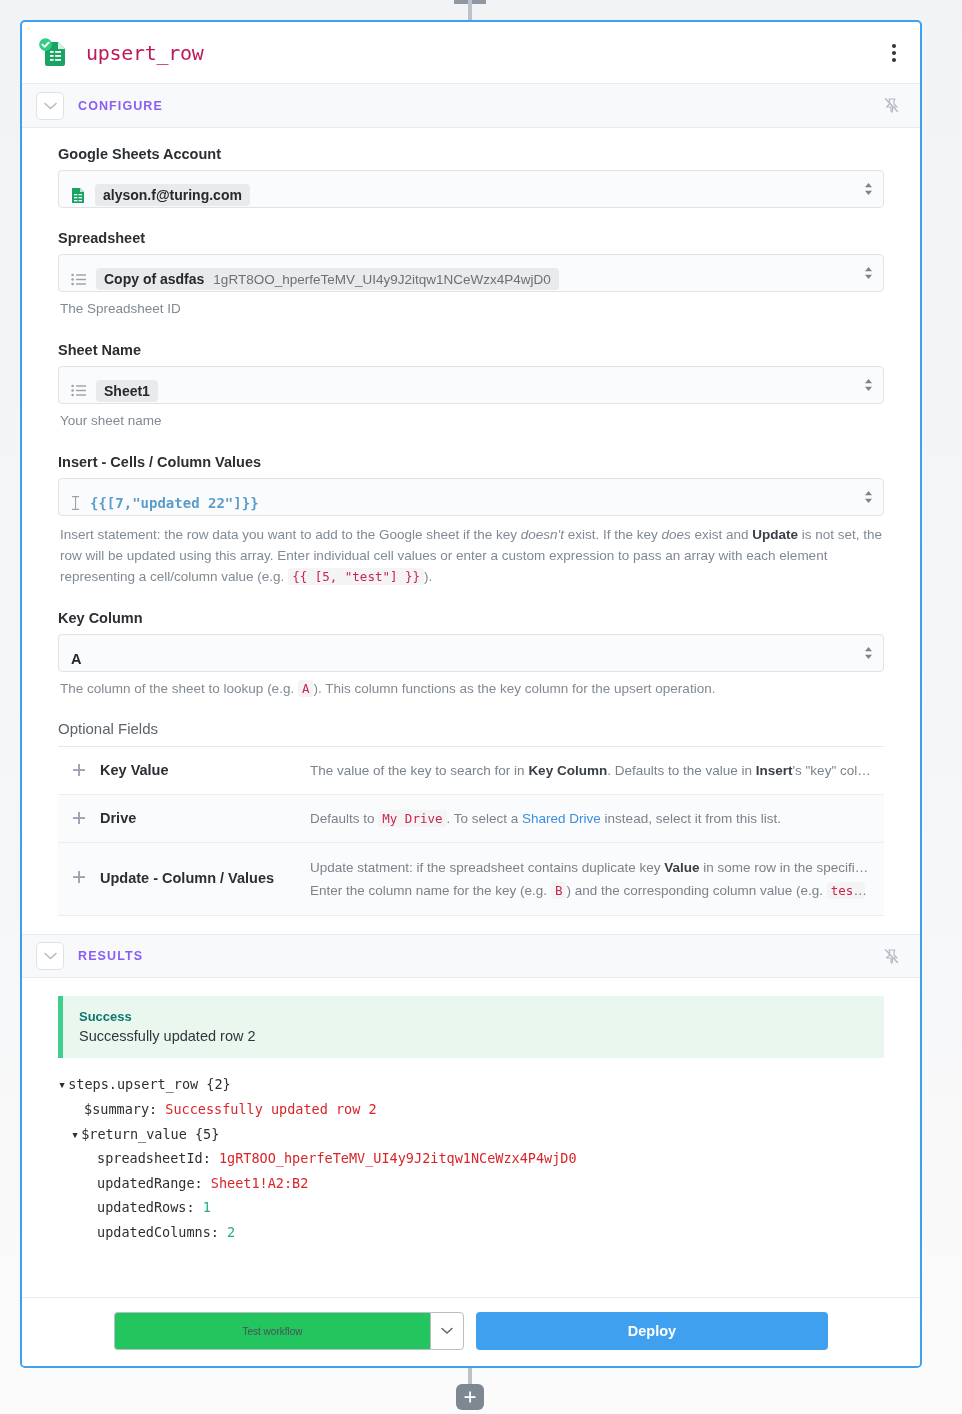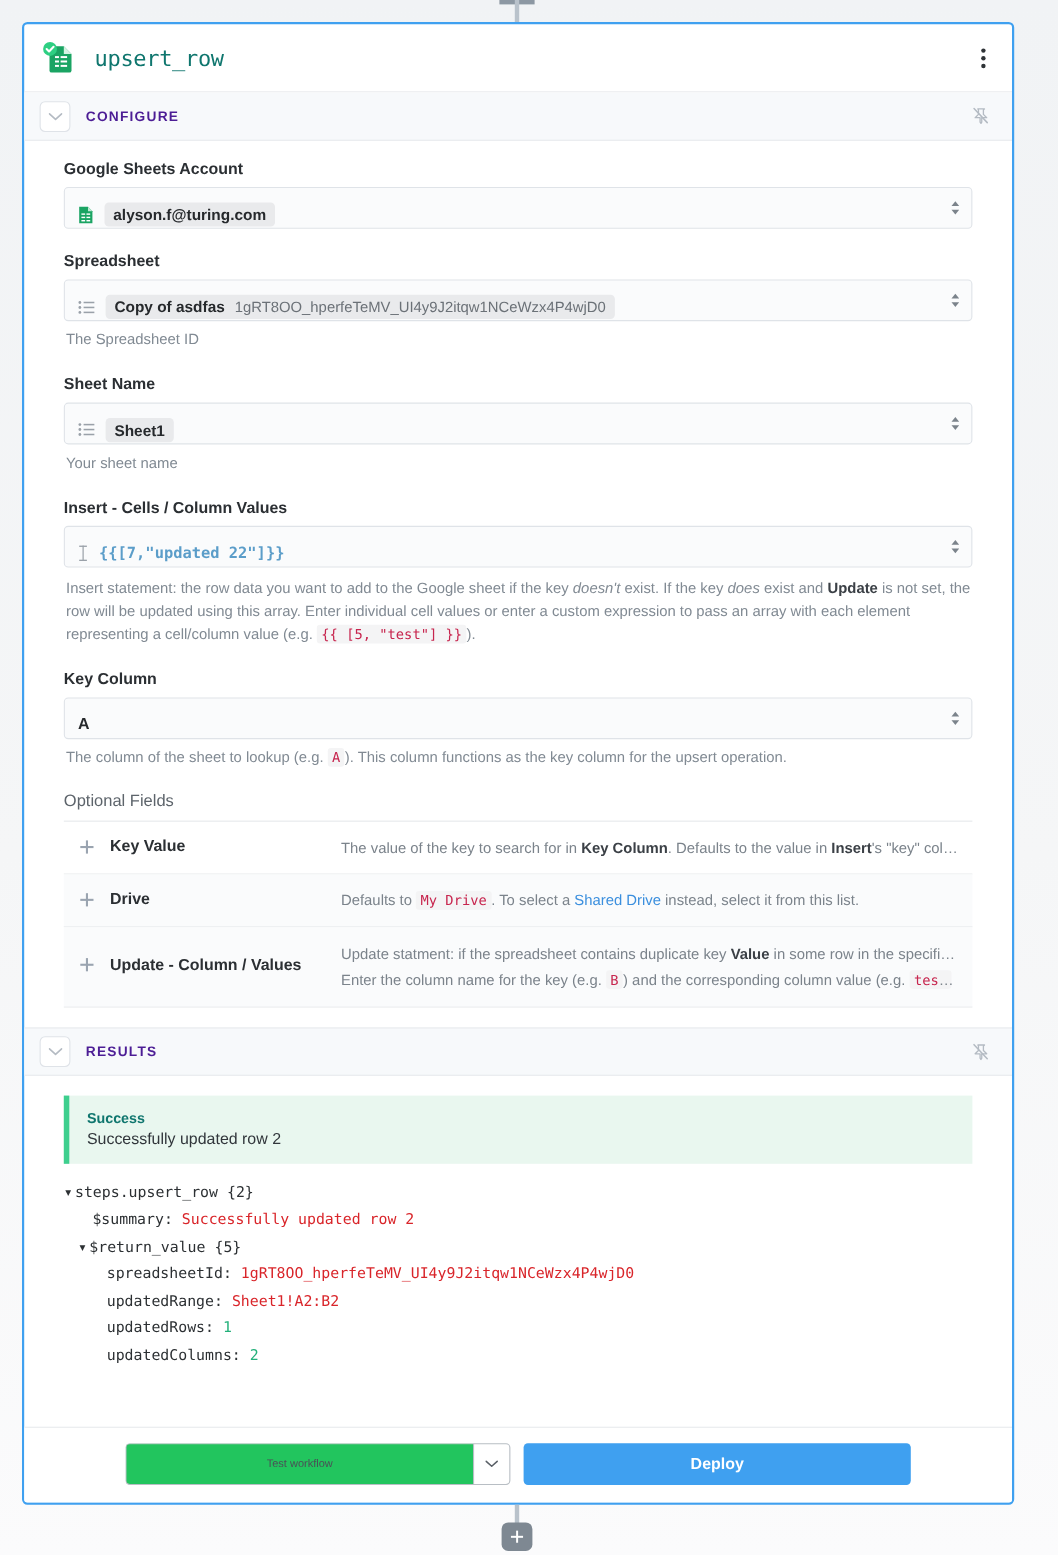--- a/index.html
+++ b/index.html
@@ -52,21 +52,21 @@
   
   .card-header {
     display: flex; align-items: center;
     height: 62px; padding: 0 16px 0 14px;
     border-bottom: 1px solid #e8eaed;
     flex: 0 0 auto;
   }
   .app-icon { position: relative; width: 34px; height: 34px; flex: 0 0 auto; }
   .step-title {
     margin-left: 16px;
-    font-size: 20px; color: #0f766e; font-weight: 400;
+    font-size: 20px; color: #be185d; font-weight: 400;
     font-family: "DejaVu Sans Mono", monospace;
     letter-spacing: -0.3px;
   }
   .kebab { margin-left: auto; padding: 6px 8px; cursor: pointer; line-height: 0; }
   .kebab i {
     display: block; width: 4px; height: 4px; border-radius: 50%;
     background: #2f3337; margin: 3px 0;
   }
 
   
@@ -79,21 +79,21 @@
   }
   .section-bar.results { border-top: 1px solid #e8eaed; }
   .chev-btn {
     width: 28px; height: 28px; border: 1px solid #dfe3e8; border-radius: 5px;
     background: #fff; display: flex; align-items: center; justify-content: center;
     cursor: pointer; flex: 0 0 auto;
   }
   .section-label {
     margin-left: 14px;
     font-size: 12.5px; font-weight: bold; letter-spacing: 1.1px;
-    color: #4c1d95;
+    color: #8b5cf6;
   }
   .pin-btn { margin-left: auto; cursor: pointer; line-height: 0; padding: 4px; }
 
   
   .configure-body { padding: 18px 36px 0 36px; flex: 0 0 auto; }
 
   .field-label {
     font-size: 14.5px; font-weight: bold; color: #2b2f33;
     margin: 0 0 8px 0;
   }

